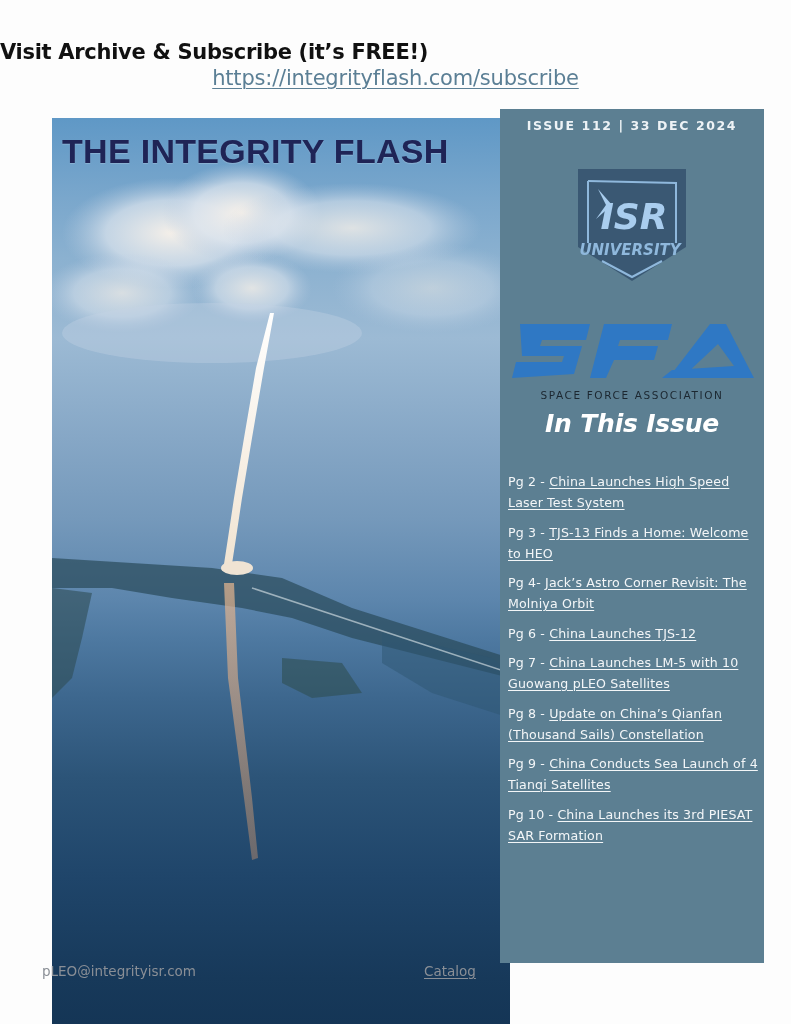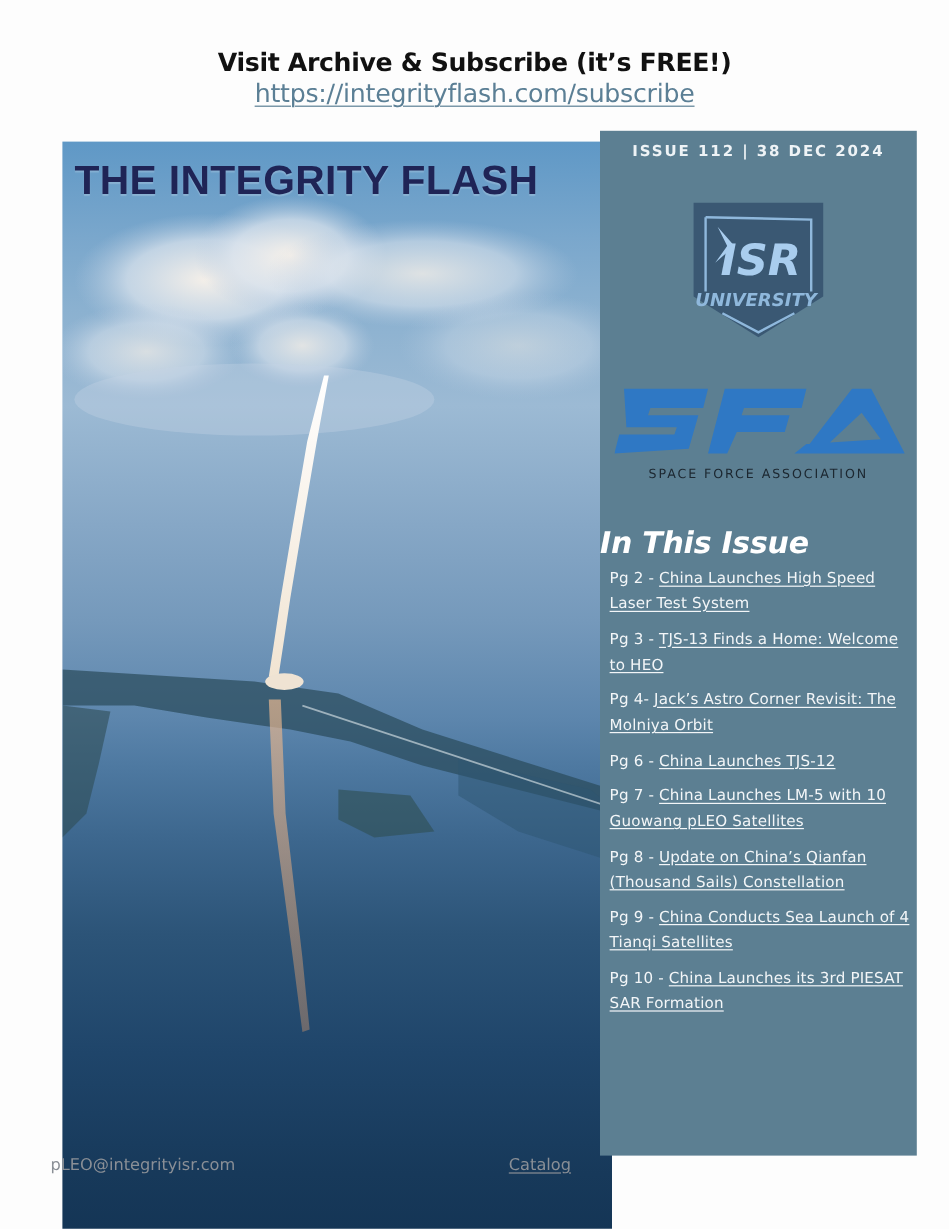--- a/index.html
+++ b/index.html
@@ -1,21 +1,21 @@
 <!DOCTYPE html>
 <html><head>
   <meta charset="utf-8">
   <style>
     html, body { margin: 0; padding: 0; }
     body {
       width: 791px; height: 1024px; background: #fdfdfd; position: relative; overflow: hidden;
       font-family: "DejaVu Sans", sans-serif;
     }
     .header-title {
-      position: absolute; left: 0; width: 791px; top: 40px; text-align: center;
+      position: absolute; left: 0; width: 791px; top: 40px; text-align: left;
       font-family: "DejaVu Sans", sans-serif; font-weight: bold; font-size: 21px; color: #111; letter-spacing: -0.3px;
     }
     .header-link {
       position: absolute; left: 0; width: 791px; top: 66px; text-align: center;
       font-size: 21px; color: #5b7f95; text-decoration: underline; text-underline-offset: 3px;
       text-decoration-thickness: 1px; letter-spacing: -0.2px;
     }
     
     .photo {
       position: absolute; left: 52px; top: 118px; width: 458px; height: 1000px; overflow: hidden;
@@ -44,22 +44,22 @@
       position: absolute; left: 0; width: 264px; top: 9px; text-align: center; color: #eef3f6;
       font-weight: bold; font-size: 12.5px; letter-spacing: 1.6px;
     }
     .isr-logo { position: absolute; left: 72px; top: 54px; width: 120px; height: 124px; }
     .sfa-logo { position: absolute; left: 12px; top: 205px; width: 242px; height: 90px; }
     .sfa-caption {
       position: absolute; left: 0; width: 264px; top: 280px; text-align: center; font-size: 10.5px;
       letter-spacing: 1.6px; color: #1c2730;
     }
     .toc-heading {
-      position: absolute; left: 0; width: 264px; top: 300px; text-align: left; color: #ffffff;
-      font-family: "DejaVu Sans", sans-serif; font-weight: bold; font-style: italic; font-size: 25px; letter-spacing: -0.2px; margin-top: 29px;
+      position: absolute; left: 0; width: 264px; top: 300px; text-align: center; color: #ffffff;
+      font-family: "DejaVu Sans", sans-serif; font-weight: bold; font-style: italic; font-size: 25px; letter-spacing: -0.2px;
     }
     .toc { position: absolute; left: 8px; top: 362px; width: 252px; }
     .toc-item { color: #f3f6f8; font-size: 12.6px; line-height: 21px; margin-bottom: 8.5px; letter-spacing: 0.15px; }
     .toc-item a { color: #f3f6f8; text-decoration: underline; text-underline-offset: 2px; }
     
     .footer-email { position: absolute; left: 42px; top: 963px; font-size: 13.5px; color: #8a8f96; }
     .footer-catalog {
       position: absolute; left: 424px; top: 963px; font-size: 13.5px; color: #8a8f96;
       text-decoration: underline; text-underline-offset: 2px;
     }
@@ -104,21 +104,21 @@
 
     <path d="M218 195 L222 195 L212 250 L200 320 L190 380 L184 420 L180 446 L172 446 L176 420 L182 380 L192 320 L204 250 Z" fill="url(#trail)"></path>
     <ellipse cx="185" cy="450" rx="16" ry="7" fill="#efe3d3"></ellipse>
 
     <path d="M172 465 L182 465 L186 560 L200 680 L206 740 L200 742 L192 680 L176 560 Z" fill="url(#refl)"></path>
   </svg>
   <div class="masthead-title">THE INTEGRITY FLASH</div>
 </div>
 
 <div class="panel">
-  <div class="issue-line">ISSUE 112 | 38 DEC 2024</div>
+  <div class="issue-line">ISSUE 112 | 33 DEC 2024</div>
 
   <svg class="isr-logo" viewBox="0 0 120 124">
     <path d="M6 6 L114 6 L114 84 L60 118 L6 84 Z" fill="#3a5873"></path>
     <path d="M16 18 L16 80" stroke="#8fb8dc" stroke-width="2" fill="none"></path>
     <path d="M16 18 L104 20 L104 80" stroke="#8fb8dc" stroke-width="2" fill="none"></path>
     <path d="M30 98 L60 114 L90 98" stroke="#8fb8dc" stroke-width="2" fill="none"></path>
     <path d="M26 26 L40 42 L24 56 L34 42 Z" fill="#a9cdee"></path>
     <text x="62" y="66" text-anchor="middle" font-family="DejaVu Sans, sans-serif" font-weight="bold" font-style="italic" font-size="36" fill="#a9cdee">ISR</text>
     <text x="58" y="92" text-anchor="middle" font-family="DejaVu Sans, sans-serif" font-weight="bold" font-style="italic" font-size="15" fill="#8fb8dc">UNIVERSITY</text>
   </svg>

